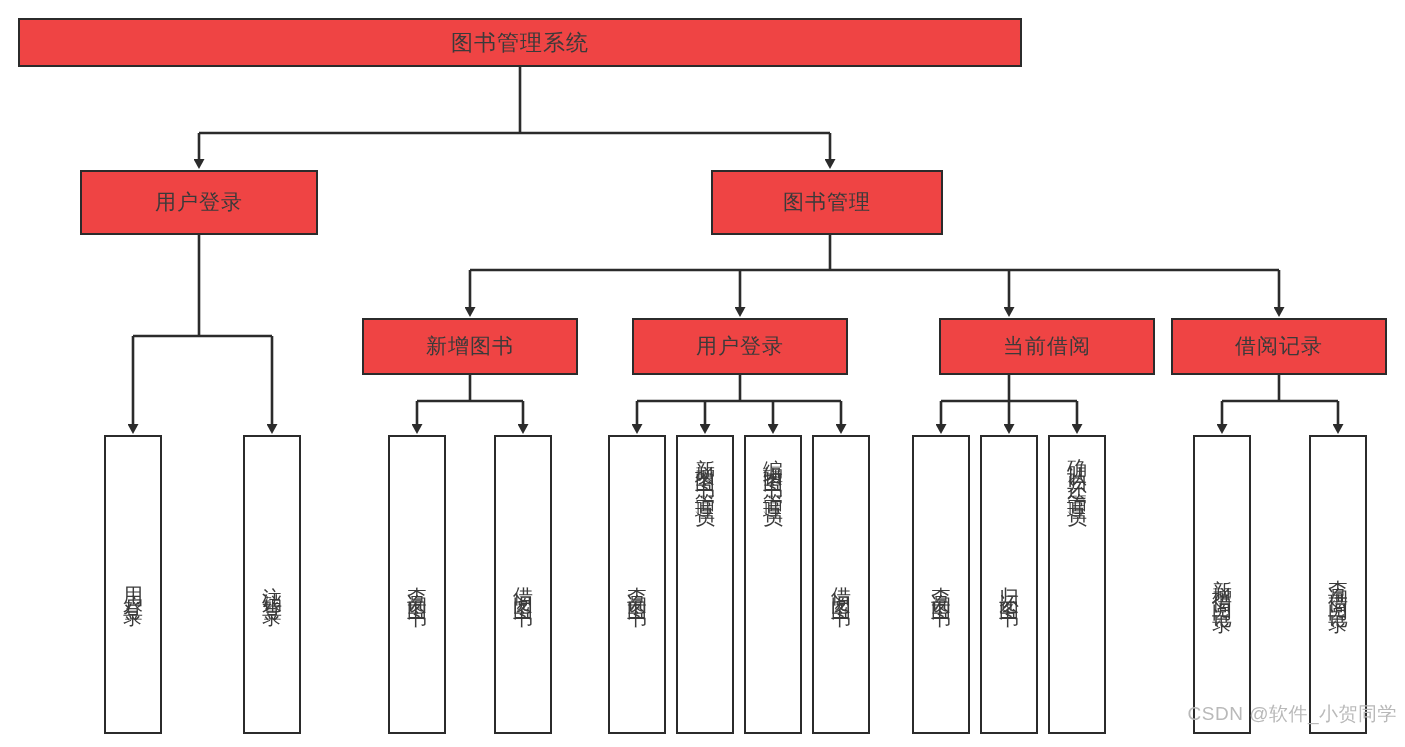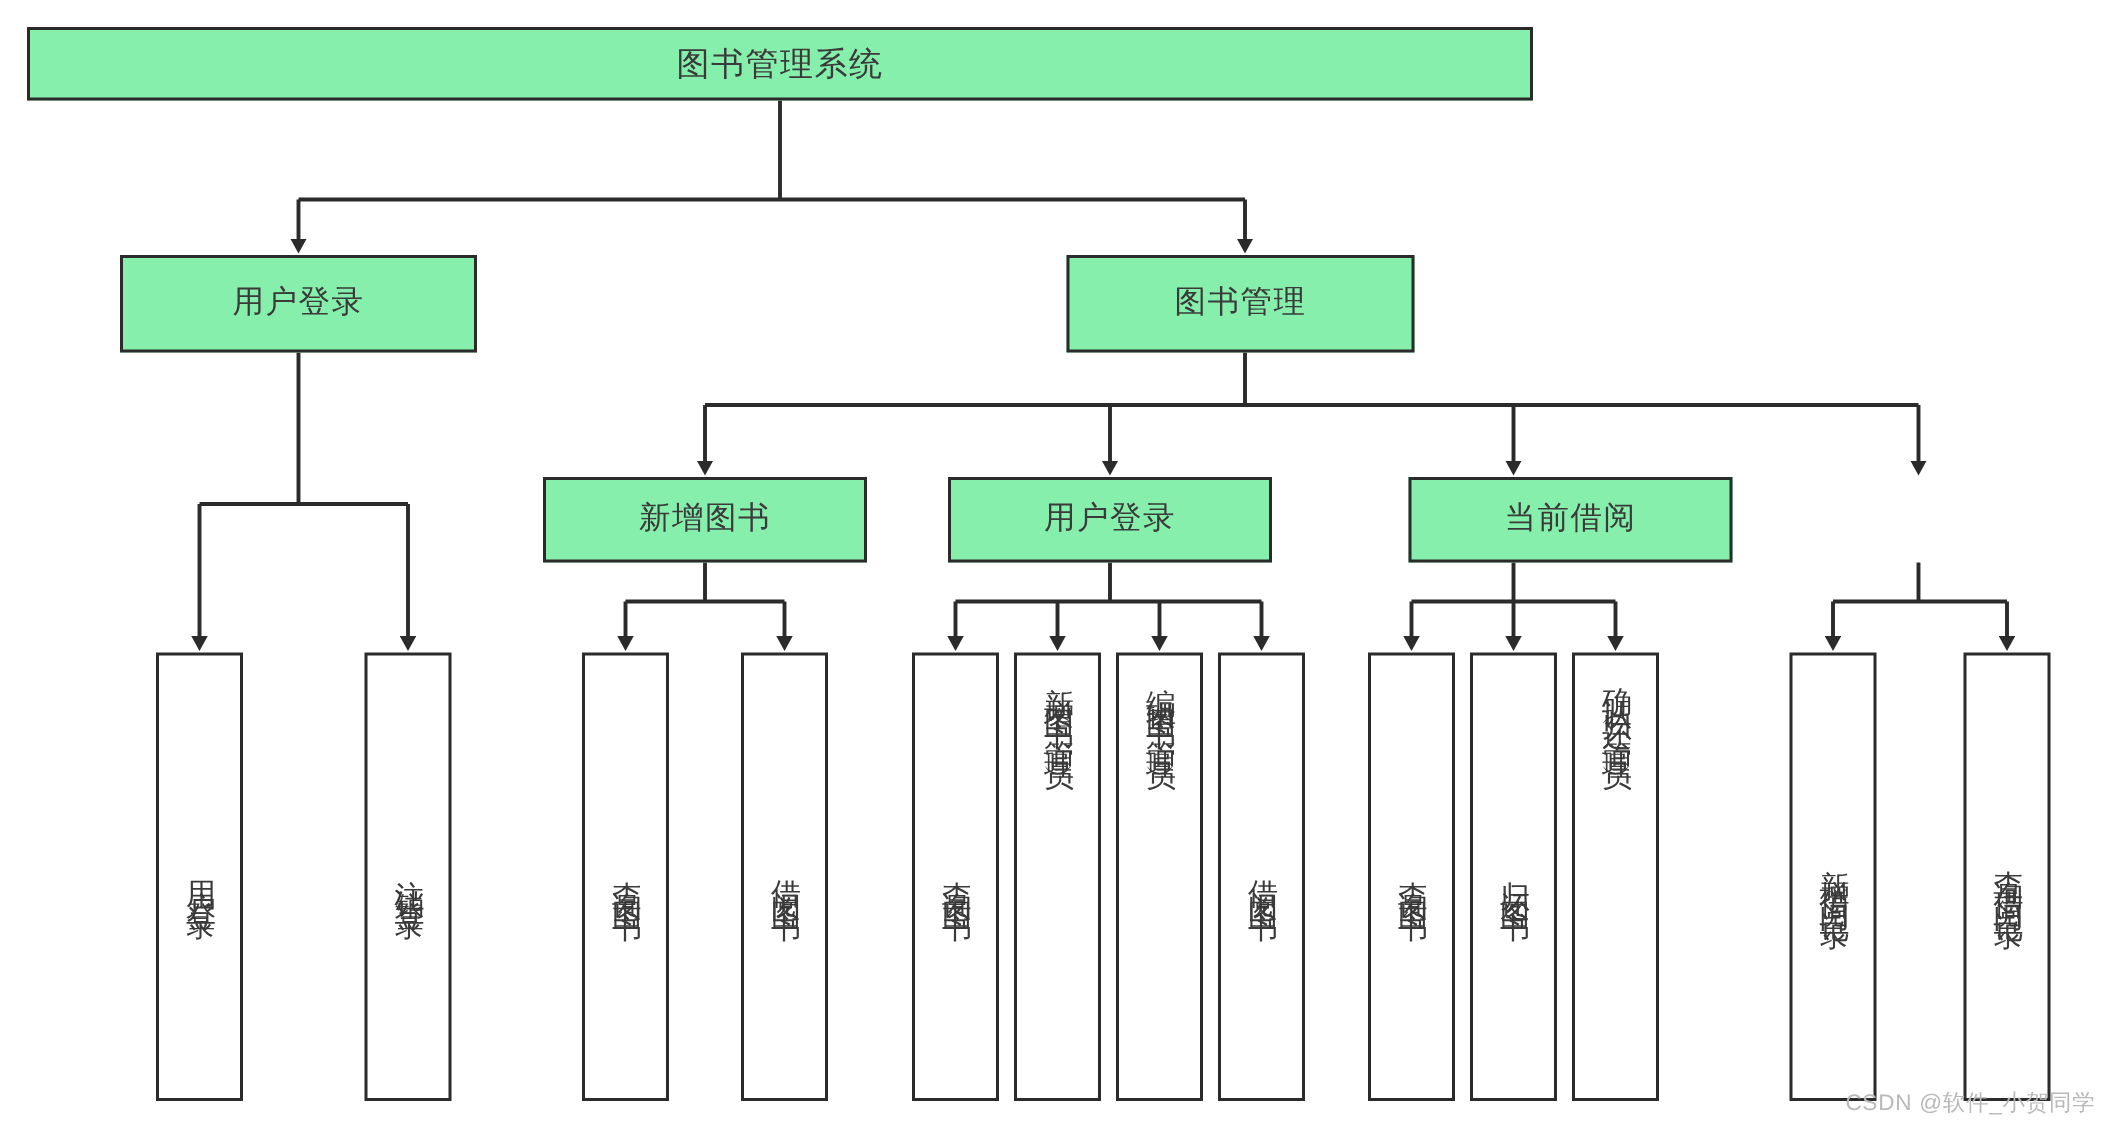--- a/index.html
+++ b/index.html
@@ -1,25 +1,25 @@
 <!DOCTYPE html>
 <html><head>
 <meta charset="utf-8">
 <style>
   html,body{margin:0;padding:0;background:#ffffff;}
   body{width:1405px;height:747px;overflow:hidden;font-family:"Liberation Sans","DejaVu Sans",sans-serif;}
   #stage{position:relative;width:1405px;height:747px;background:#fff;}
   svg#wires{position:absolute;left:0;top:0;width:1405px;height:747px;}
-  .node{position:absolute;box-sizing:border-box;background:#86efac;border:2px solid #2b2b2b;display:flex;align-items:center;justify-content:center;}
+  .node{position:absolute;box-sizing:border-box;background:#ef4444;border:2px solid #2b2b2b;display:flex;align-items:center;justify-content:center;}
   .node .lbl{color:#3a3a3a;font-size:21px;line-height:1.25;letter-spacing:1px;white-space:nowrap;}
   .node.root .lbl{font-size:22px;}
   .leaf{position:absolute;box-sizing:border-box;background:#ffffff;border:2px solid #2b2b2b;display:flex;align-items:flex-start;justify-content:center;overflow:hidden;}
   .leaf .vlbl{writing-mode:vertical-rl;text-orientation:upright;color:#3a3a3a;font-size:20px;letter-spacing:7px;line-height:1.05;padding-top:6px;white-space:nowrap;}
   .leaf.center .vlbl{align-self:center;padding-top:0;}
-  .watermark{position:absolute;right:8px;bottom:2px;font-size:15px;color:#b9b9b9;letter-spacing:.5px;white-space:nowrap;}
+  .watermark{position:absolute;right:8px;bottom:20px;font-size:19px;color:#b9b9b9;letter-spacing:.5px;white-space:nowrap;}
 </style>
 </head>
 <body>
 
 <div id="stage">
 
   <svg id="wires" viewBox="0 0 1405 747">
     <defs>
       <marker id="arw" markerWidth="10" markerHeight="11" refX="1" refY="5.5" orient="auto" markerUnits="userSpaceOnUse">
         <path d="M0,0 L10,5.5 L0,11 z" fill="#2b2b2b"></path>
@@ -82,20 +82,23 @@
 
   <div class="node" style="left:362px;top:318px;width:216px;height:57px;">
     <span class="lbl">新增图书</span>
   </div>
   <div class="node" style="left:632px;top:318px;width:216px;height:57px;">
     <span class="lbl">用户登录</span>
   </div>
   <div class="node" style="left:901px;top:318px;width:216px;height:57px;margin-left:38px;">
     <span class="lbl">当前借阅</span>
   </div>
+  <div class="node" style="left:1171px;top:318px;width:216px;height:57px;">
+    <span class="lbl">借阅记录</span>
+  </div>
 
   <div class="leaf center" style="left:104px;top:435px;width:58px;height:299px;">
     <span class="vlbl">用户登录</span>
   </div>
   <div class="leaf center" style="left:243px;top:435px;width:58px;height:299px;">
     <span class="vlbl">注销登录</span>
   </div>
 
   <div class="leaf center" style="left:388px;top:435px;width:58px;height:299px;">
     <span class="vlbl">查询图书</span>

